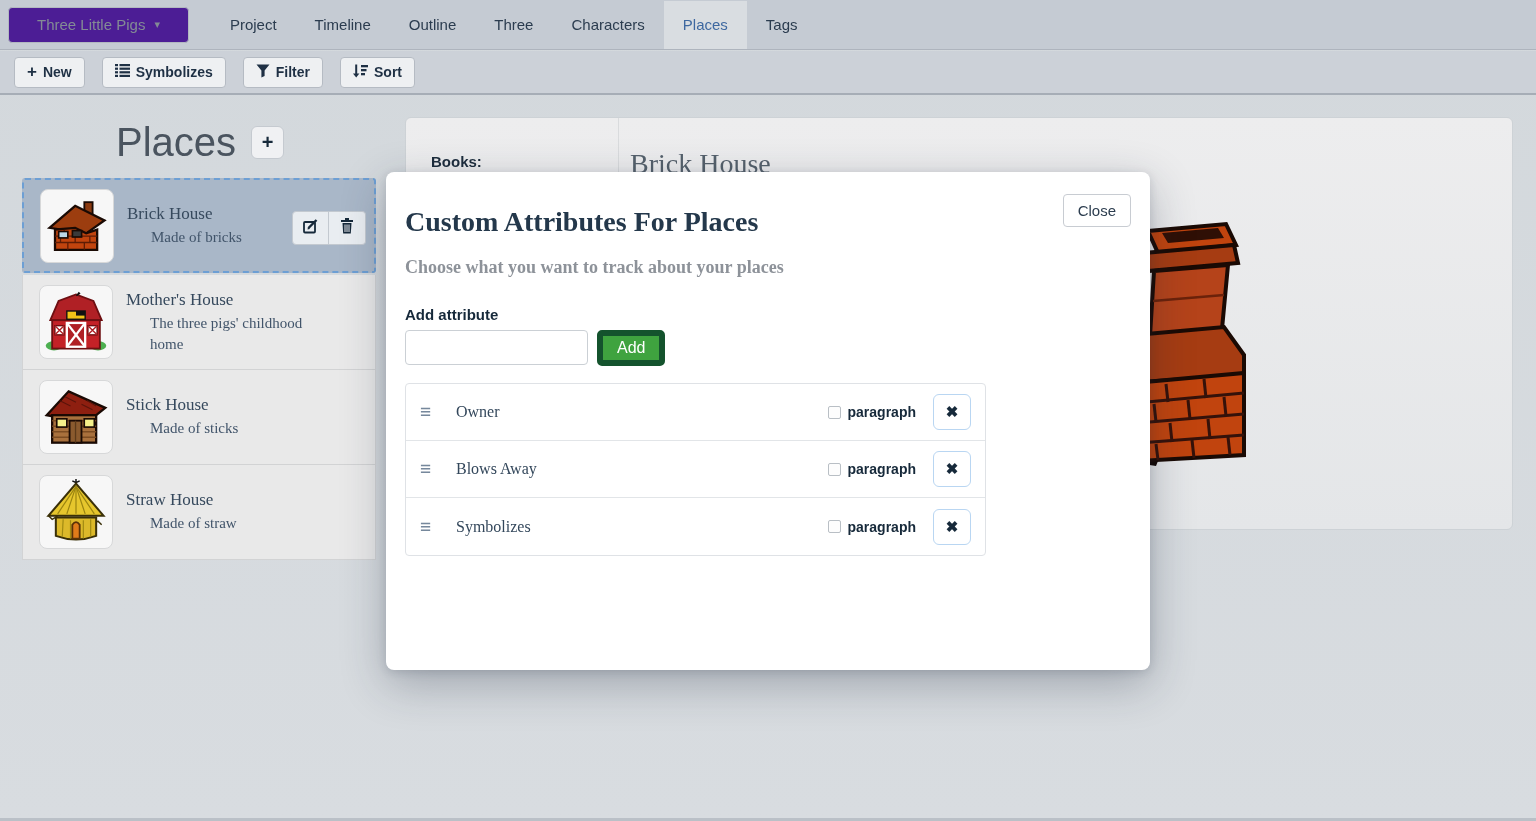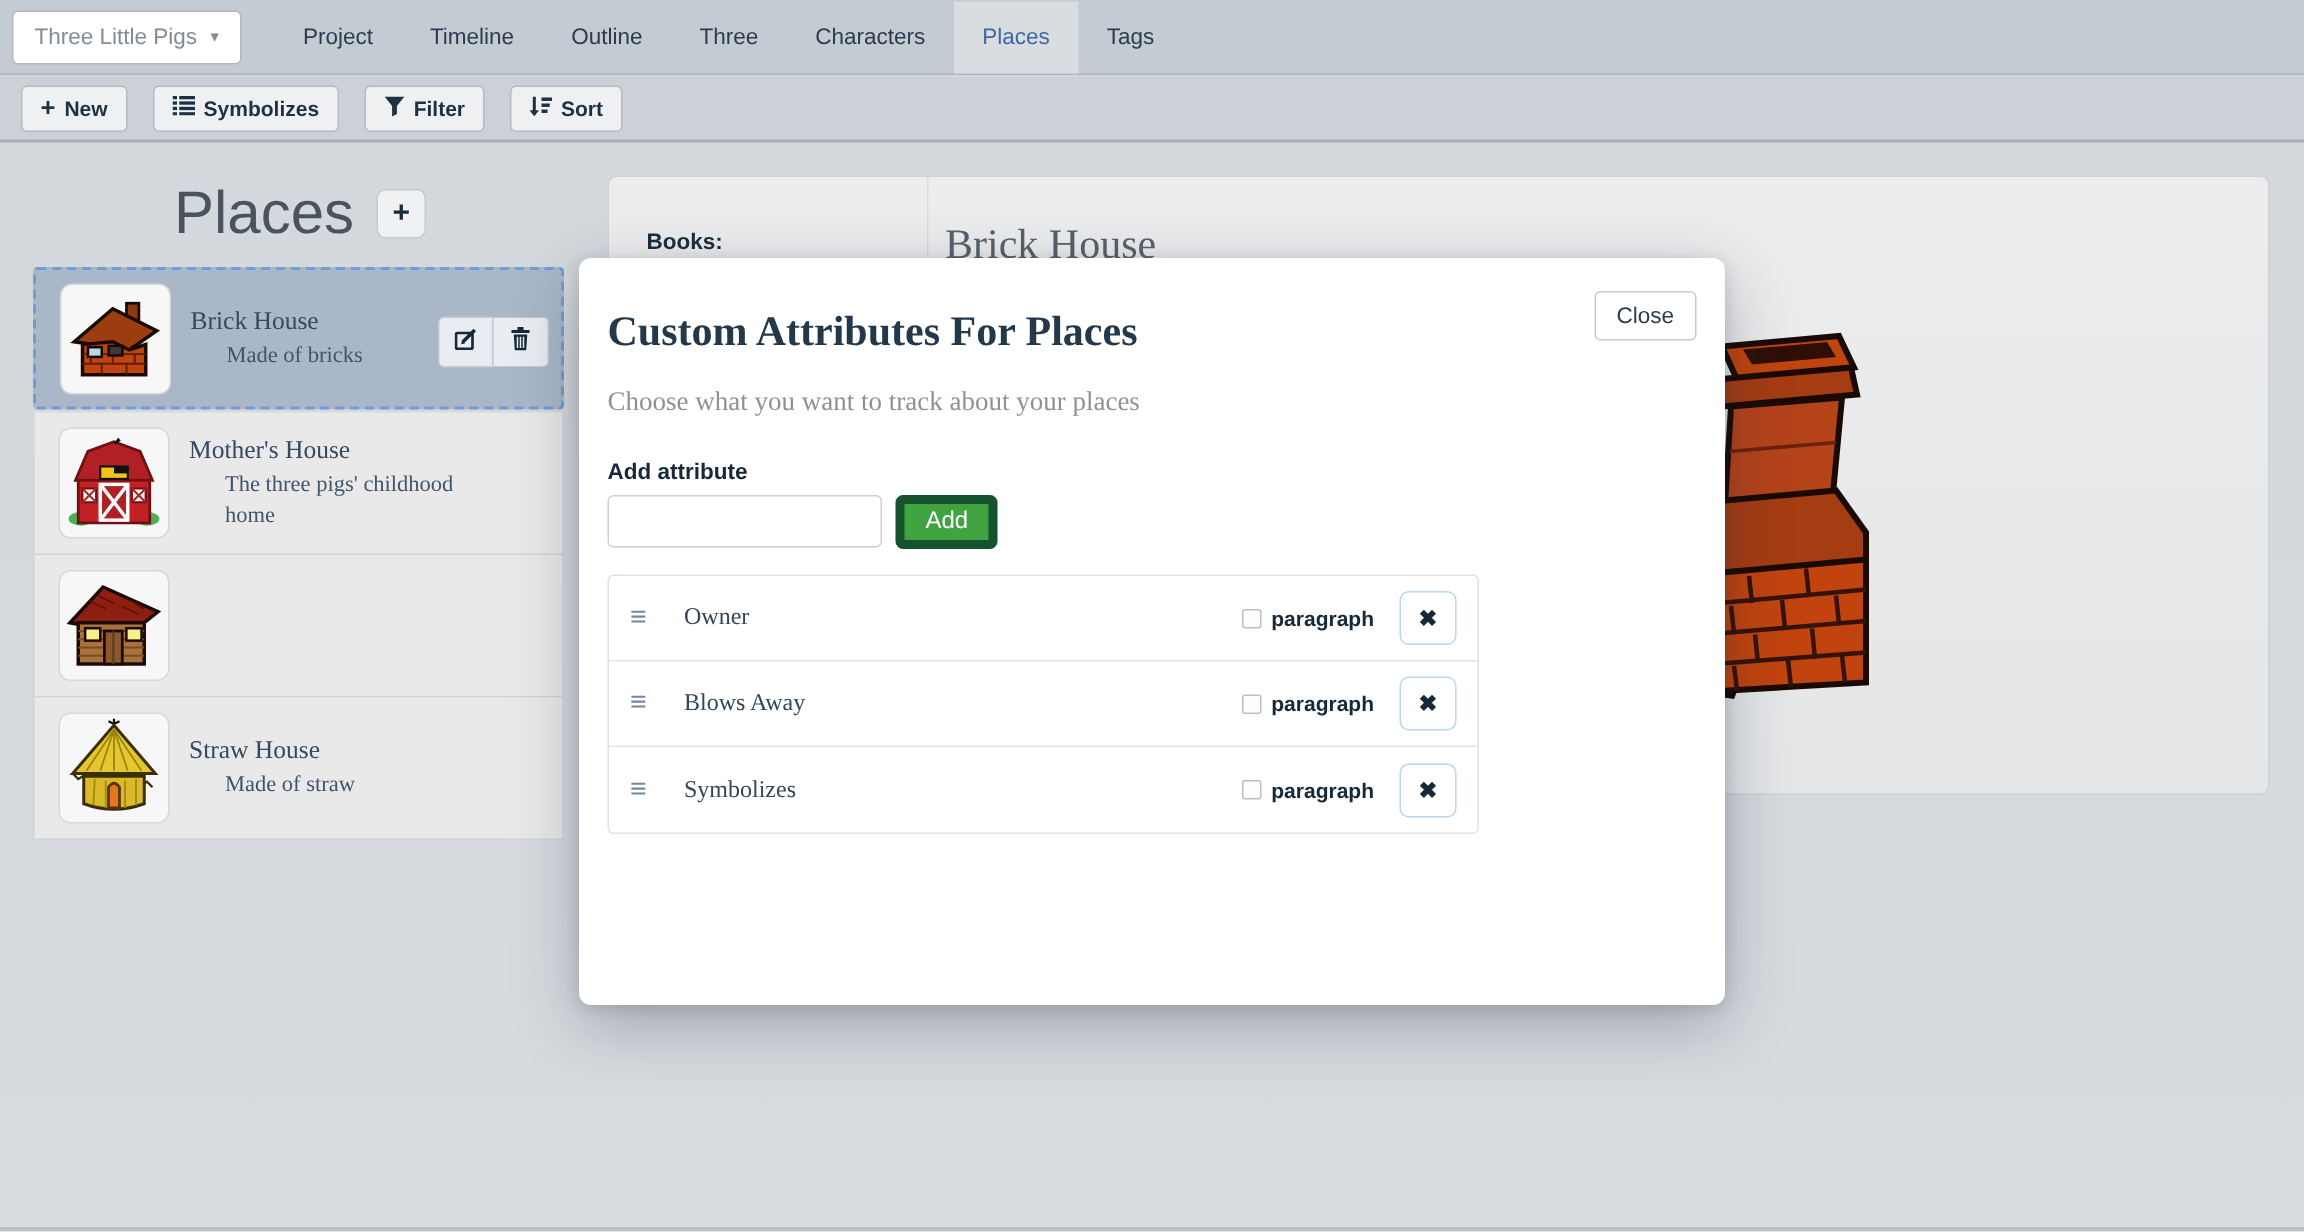--- a/index.html
+++ b/index.html
@@ -2,21 +2,21 @@
 <html><head>
 <meta charset="utf-8">
 <style>
   * { margin:0; padding:0; box-sizing:border-box; }
   html,body { width:1536px; height:821px; overflow:hidden; }
   body { font-family:"Liberation Sans", sans-serif; background:linear-gradient(180deg,#d3d8dc,#d8dce0); position:relative; }
 
   
   .navbar { position:absolute; top:0; left:0; width:1536px; height:50px;
     background:#c5cbd3; border-bottom:1px solid #aeb4bd; display:flex; align-items:center; z-index:5; }
-  .proj-btn { margin-left:8px; height:36px; padding:0 14px; background:#ffffff;
+  .proj-btn { margin-left:8px; height:36px; padding:0 28px; background:#4c1d95;
     border:1px solid #b2b8c0; border-radius:4px; display:flex; align-items:center; gap:9px;
     color:#838b95; font-size:15px; cursor:pointer; }
   .caret { font-size:11px; color:#838b95; }
   .tabs { display:flex; height:48px; margin-left:22px; }
   .tab { padding:0 19px; display:flex; align-items:center; font-size:15px; color:#2b3c4f; cursor:pointer; }
   .tab.active { background:#d9dde1; color:#3e68a0; }
   .nav-right { margin-left:auto; display:flex; align-items:center; gap:17px; margin-right:18px; }
   .dash-btn { height:34px; padding:0 13px; background:#f0f1f3; border:1px solid #c3c7cd; border-radius:4px;
     display:flex; align-items:center; gap:8px; font-size:15px; color:#203144; cursor:pointer; }
   .bell { display:flex; align-items:center; cursor:pointer; }
@@ -61,21 +61,21 @@
   .chimney { position:absolute; left:660px; top:103px; }
 
   
   .modal { position:absolute; left:386px; top:172px; width:764px; height:498px; background:#fff;
     border-radius:8px; box-shadow:0 14px 45px rgba(30,40,60,.30), 0 2px 10px rgba(30,40,60,.15); z-index:10; }
   .close-btn { position:absolute; top:22px; right:19px; height:33px; padding:0 14px; background:#fff;
     border:1px solid #c8ccd2; border-radius:4px; font-size:15px; color:#2c3d4f; cursor:pointer; }
   .modal-title { position:absolute; left:19px; top:34px; font-family:"Liberation Serif", serif;
     font-size:28px; font-weight:600; color:#24384b; }
   .modal-sub { position:absolute; left:19px; top:85px; font-family:"Liberation Serif", serif;
-    font-size:18px; color:#8d9299; }
+    font-size:18px; color:#8d9299;font-weight:bold; }
   .add-label { position:absolute; left:19px; top:134px; font-size:15px; font-weight:700; color:#16293a; }
   .attr-input { position:absolute; left:19px; top:158px; width:183px; height:35px;
     border:1px solid #cbd0d5; border-radius:4px; padding:0 8px; font-size:15px; color:#333; background:#fff; }
   .add-btn { position:absolute; left:211px; top:158px; height:36px; padding:0 14px; background:#3fa33f;
     border:6px solid #14532d; border-radius:5px; color:#fff; font-size:16px; cursor:pointer; }
   .attr-list { position:absolute; left:19px; top:211px; width:581px; border:1px solid #dfe2e6; border-radius:4px; }
   .attr-row { height:57px; display:flex; align-items:center; padding:0 14px; border-bottom:1px solid #e2e5e8; }
   .attr-row:last-child { border-bottom:none; }
   .drag { width:36px; font-size:19px; color:#76889c; cursor:grab; }
   .attr-name { font-family:"Liberation Serif", serif; font-size:16px; color:#33475b; flex:1; }
@@ -255,20 +255,24 @@
           <line x1="10" y1="40" x2="58" y2="40"></line>
             <line x1="10" y1="46" x2="58" y2="46"></line>
           <line x1="10" y1="52" x2="58" y2="52"></line>
             <line x1="10" y1="58" x2="58" y2="58"></line>
         </g>
         <rect x="15" y="38" width="11" height="9" fill="#f5f08a" stroke="#1a0a04" stroke-width="1.8"></rect>
         <rect x="45" y="38" width="11" height="9" fill="#f5f08a" stroke="#1a0a04" stroke-width="1.8"></rect>
         <rect x="29" y="40" width="13" height="24" fill="#8a5a2e" stroke="#1a0a04" stroke-width="2"></rect>
         <line x1="35.5" y1="40" x2="35.5" y2="64" stroke="#5c3a1a" stroke-width="1.4"></line>
       </svg>
+    </div>
+    <div class="pi-text">
+      <div class="pi-name">Stick House</div>
+      <div class="pi-desc">Made of sticks</div>
     </div>
   </div>
 
   <div class="place-item">
     <div class="thumb">
       <svg width="66" height="66" viewBox="0 0 72 72">
         <path d="M36 4 l-4 -2 m4 2 l4 -2 m-4 2 l0 -4" stroke="#111" stroke-width="1.6" fill="none"></path>
         <polygon points="6,40 36,5 66,40" fill="#e6c62d" stroke="#3a3008" stroke-width="2.2"></polygon>
         <g stroke="#9a8410" stroke-width="1.3">
           <line x1="36" y1="8" x2="16" y2="38"></line>

